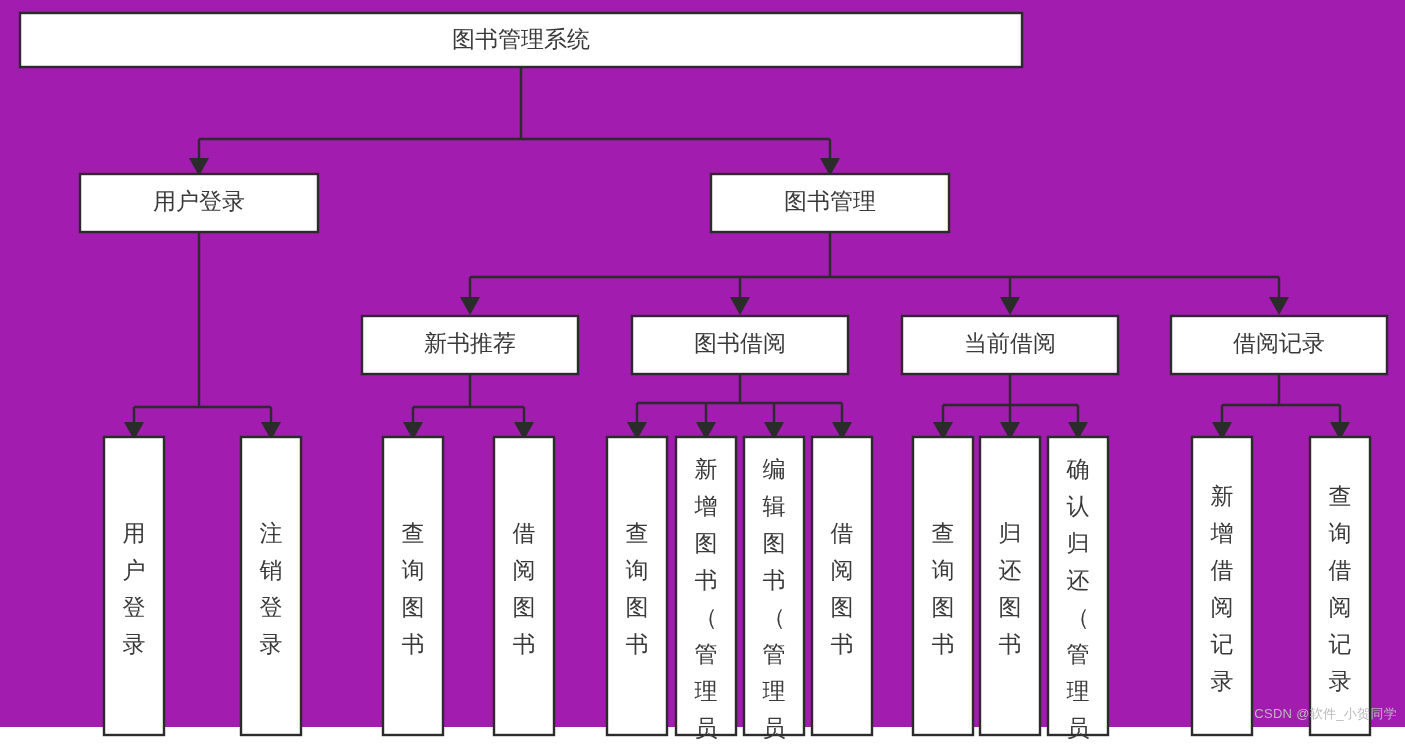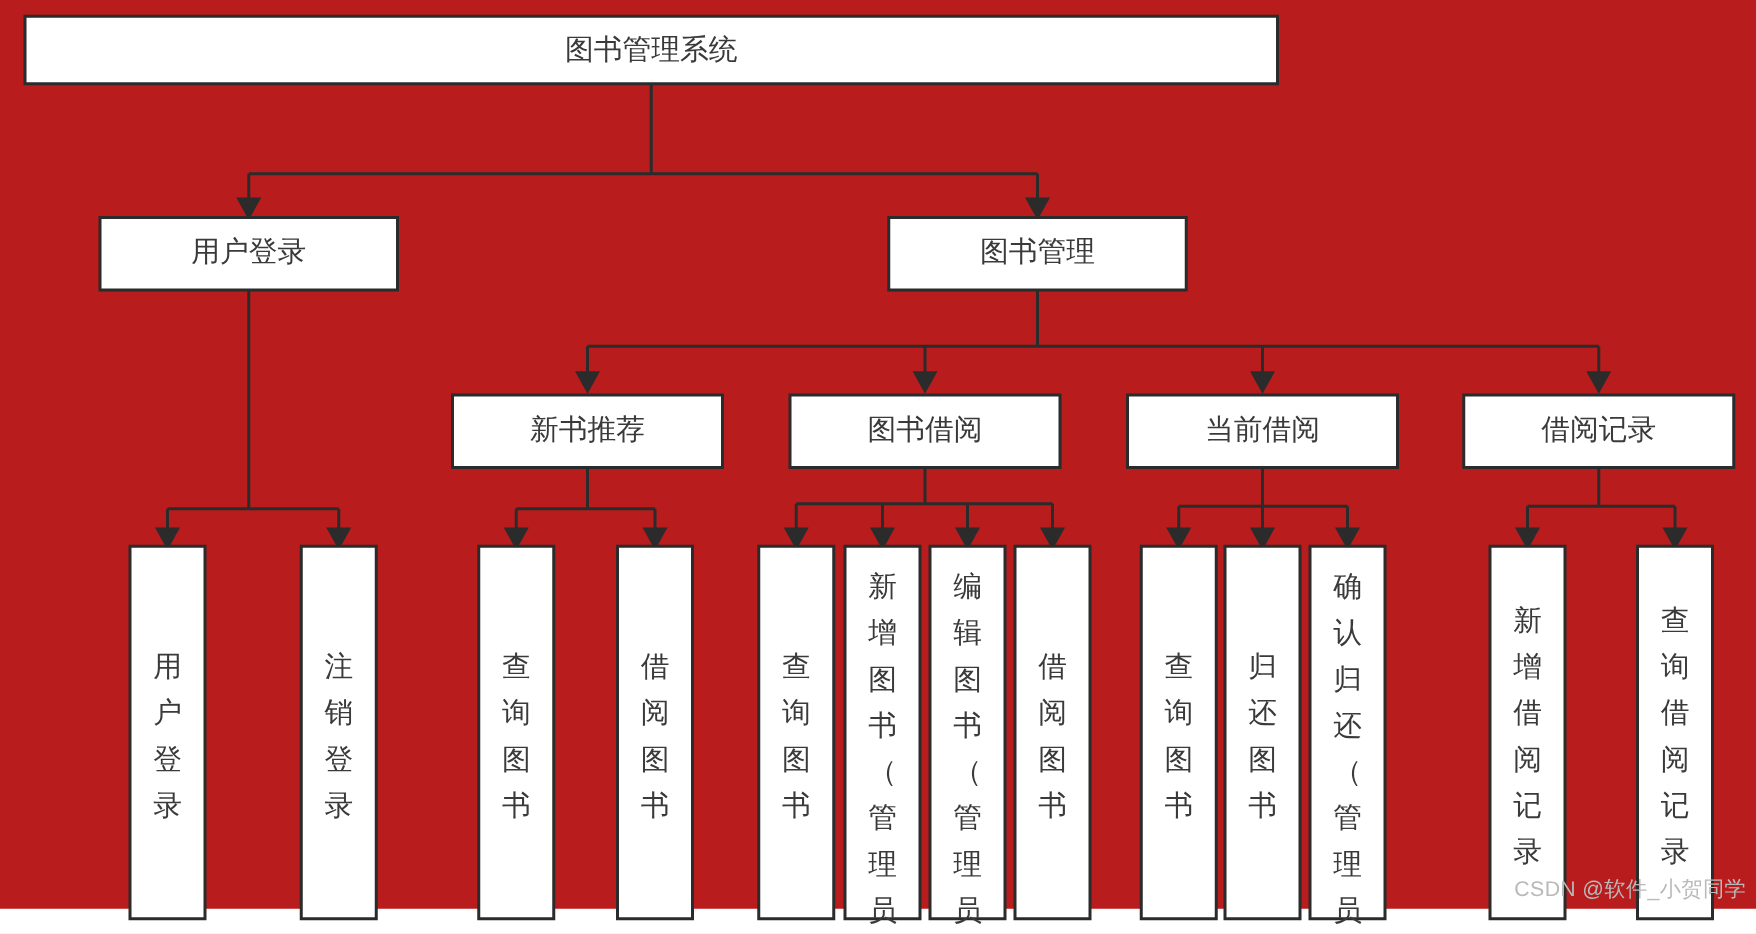--- a/index.html
+++ b/index.html
@@ -10,21 +10,21 @@
   body {
     width: 1405px;
     height: 747px;
     font-family: "Liberation Sans", "DejaVu Sans", sans-serif;
     overflow: hidden;
   }
   #diagram-root {
     position: relative;
     width: 1405px;
     height: 727px;
-    background: #b91c1c;
+    background: #a21caf;
   }
   svg#flow {
     position: absolute;
     left: 0;
     top: 0;
     width: 1405px;
     height: 747px;
     display: block;
   }
   .box-rect {
@@ -54,21 +54,21 @@
     fill: #3a3a3a;
     font-family: "Liberation Sans", "DejaVu Sans", sans-serif;
     font-size: 23px;
     text-anchor: middle;
   }
   .watermark {
     position: absolute;
     right: 8px;
     bottom: 4px;
     font-family: "Liberation Sans", "DejaVu Sans", sans-serif;
-    font-size: 17px;
+    font-size: 13px;
     color: #b9b9b9;
     white-space: nowrap;
     letter-spacing: 0.3px;
     margin-top: 44px;
   }
 </style>
 </head>
 <body>
 
 <div id="diagram-root">

